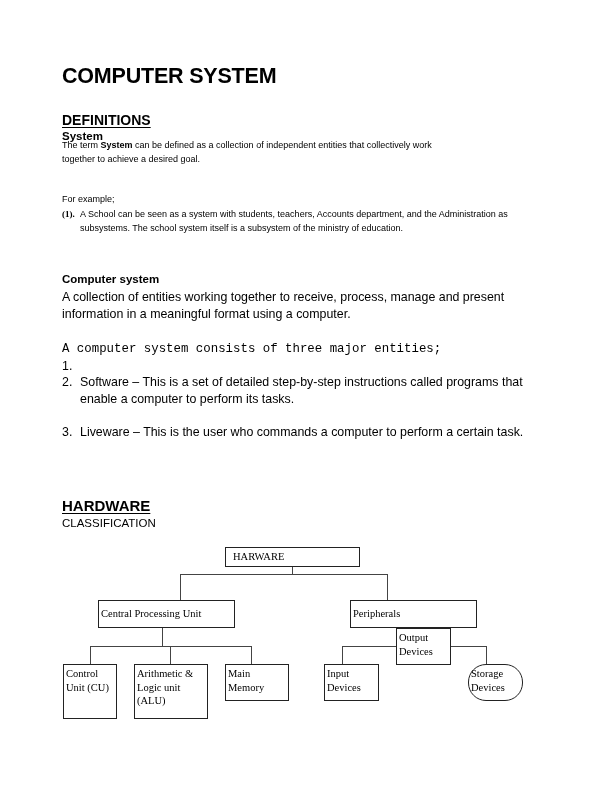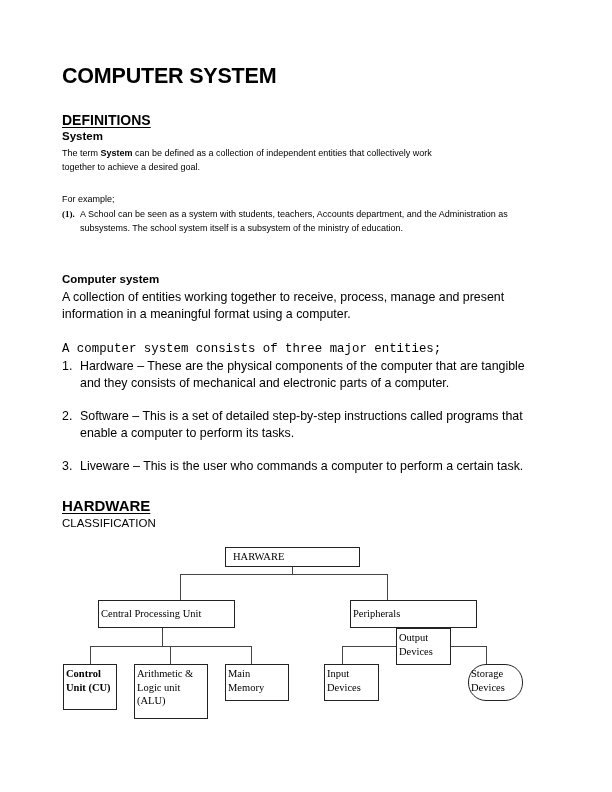--- a/index.html
+++ b/index.html
@@ -23,42 +23,41 @@
 <body>
 
 <div>
 
   <div class="abs sans title">COMPUTER SYSTEM</div>
 
   <div class="abs sans h2" style="left:62px; top:112px;">DEFINITIONS</div>
 
   <div class="abs sans h3" style="left:62px; top:130px;">System</div>
 
-  <div class="abs sans small" style="left:62px; top:146px; width:480px;">
+  <div class="abs sans small" style="left:62px; top:138px; width:480px;">
     <span>The term </span><b>System</b><span> can be defined as a collection of independent entities that collectively work</span><br>
     <span>together to achieve a desired goal.</span>
   </div>
 
   <div class="abs sans small" style="left:62px; top:192px;">For example;</div>
 
   <div class="abs sans small" style="left:62px; top:207px; width:470px;">
     <span class="serif" style="position:absolute; left:0; top:0; font-weight:bold;">(1).</span>
     <div style="padding-left:18px;">A School can be seen as a system with students, teachers, Accounts department, and the Administration as subsystems.  The school system itself is a subsystem of the ministry of education.</div>
   </div>
 
   <div class="abs sans h3" style="left:62px; top:273px;">Computer system</div>
 
   <div class="abs sans body" style="left:62px; top:289px; width:480px;">A collection of entities working together to receive, process, manage and present information in a meaningful format using a computer.</div>
 
   <div class="abs sans body" style="left:62px; top:341px;font-family:Liberation Mono, monospace;">A computer system consists of three major entities;</div>
 
   <ul class="abs sans body list" style="left:62px; top:358px; width:484px;">
     <li class="li" style="margin-bottom:16px;">
       <span class="num">1.</span>
-      <span>Hardware – These are the physical components of the computer that are tangible and they consists of mechanical and electronic parts of a computer.</span>
     </li>
     <li class="li" style="margin-bottom:16px;">
       <span class="num">2.</span>
       <span>Software – This is a set of detailed step-by-step instructions called programs that enable a computer to perform its tasks.</span>
     </li>
     <li class="li">
       <span class="num">3.</span>
       <span>Liveware – This is the user who commands a computer to perform a certain task.</span>
     </li>
   </ul>
@@ -83,21 +82,21 @@
     <div class="ln" style="left:342px; top:645.5px; width:145px; height:1.3px;"></div>
     <div class="ln" style="left:342px; top:646px; width:1.3px; height:18px;"></div>
     <div class="ln" style="left:421px; top:646px; width:1.3px; height:18px;"></div>
     <div class="ln" style="left:486px; top:646px; width:1.3px; height:18px;"></div>
 
     <div class="box" style="left:225px; top:547px; width:135px; height:20px; padding-left:7px;">HARWARE</div>
 
     <div class="box" style="left:98px; top:600px; width:137px; height:28px; padding-top:6px;">Central Processing Unit</div>
     <div class="box" style="left:350px; top:600px; width:127px; height:28px; padding-top:6px;">Peripherals</div>
 
-    <div class="box" style="left:63px; top:664px; width:55px; height:46px; width:54px;font-weight:bold;">Control Unit (CU)</div>
+    <div class="box" style="left:63px; top:664px; width:55px; height:55px; width:54px;">Control Unit (CU)</div>
     <div class="box" style="left:134px; top:664px; width:74px; height:55px;">Arithmetic &amp; Logic unit (ALU)</div>
     <div class="box" style="left:225px; top:664px; width:64px; height:37px;">Main Memory</div>
 
     <div class="box" style="left:324px; top:664px; width:55px; height:37px;">Input Devices</div>
     <div class="box" style="left:396px; top:628px; width:55px; height:37px;">Output Devices</div>
     <div class="box" style="left:468px; top:664px; width:55px; height:37px;border-radius:18px;">Storage Devices</div>
   </div>
 
 </div>
 

